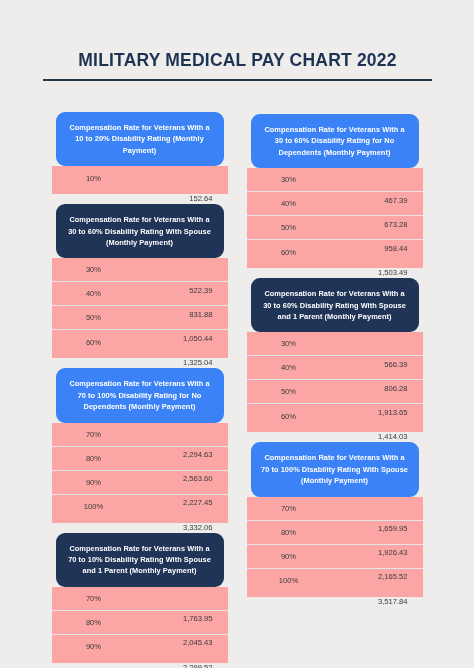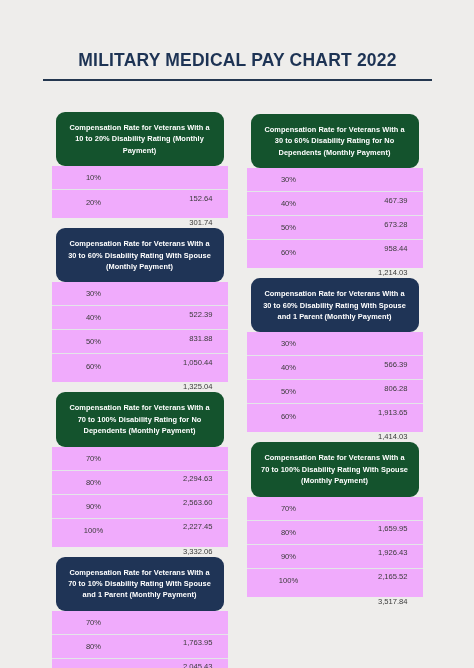--- a/index.html
+++ b/index.html
@@ -71,26 +71,26 @@
     box-sizing: border-box;
     color: #ffffff;
     font-size: 7.4px;
     font-weight: bold;
     line-height: 11.4px;
     text-align: center;
     width: 168px;
     margin: 0 auto;
     letter-spacing: 0.05px;
   }
-  .tbl-head.blue { background: #14532d; }
+  .tbl-head.blue { background: #3b82f6; }
   .tbl-head.navy { background: #1f3456; }
 
   .tbl-body {
     width: 176px;
-    background: #f0abfc;
+    background: #fca5a5;
     padding-bottom: 4px;
   }
   .row {
     display: flex;
     align-items: center;
     height: 24px;
     border-bottom: 1px solid #e3e6e8;
     padding: 0 8px;
     box-sizing: border-box;
   }
@@ -122,24 +122,20 @@
 
   <div class="columns">
     <div class="col col-left">
         <div class="table-block">
           <div class="tbl-head blue">Compensation Rate for Veterans With a 10 to 20% Disability Rating (Monthly Payment)</div>
           <div class="tbl-body">
             <div class="row">
               <div class="cell-pct">10%</div>
               <div class="cell-val">152.64</div>
             </div>
-            <div class="row">
-              <div class="cell-pct">20%</div>
-              <div class="cell-val">301.74</div>
-            </div>
           </div>
         </div>
         <div class="table-block">
           <div class="tbl-head navy">Compensation Rate for Veterans With a 30 to 60% Disability Rating With Spouse (Monthly Payment)</div>
           <div class="tbl-body">
             <div class="row">
               <div class="cell-pct">30%</div>
               <div class="cell-val">522.39</div>
             </div>
             <div class="row">
@@ -206,21 +202,21 @@
             <div class="row">
               <div class="cell-pct">40%</div>
               <div class="cell-val">673.28</div>
             </div>
             <div class="row">
               <div class="cell-pct">50%</div>
               <div class="cell-val">958.44</div>
             </div>
             <div class="row">
               <div class="cell-pct">60%</div>
-              <div class="cell-val">1,214.03</div>
+              <div class="cell-val">1,503.49</div>
             </div>
           </div>
         </div>
         <div class="table-block">
           <div class="tbl-head navy">Compensation Rate for Veterans With a 30 to 60% Disability Rating With Spouse and 1 Parent (Monthly Payment)</div>
           <div class="tbl-body">
             <div class="row">
               <div class="cell-pct">30%</div>
               <div class="cell-val">566.39</div>
             </div>

